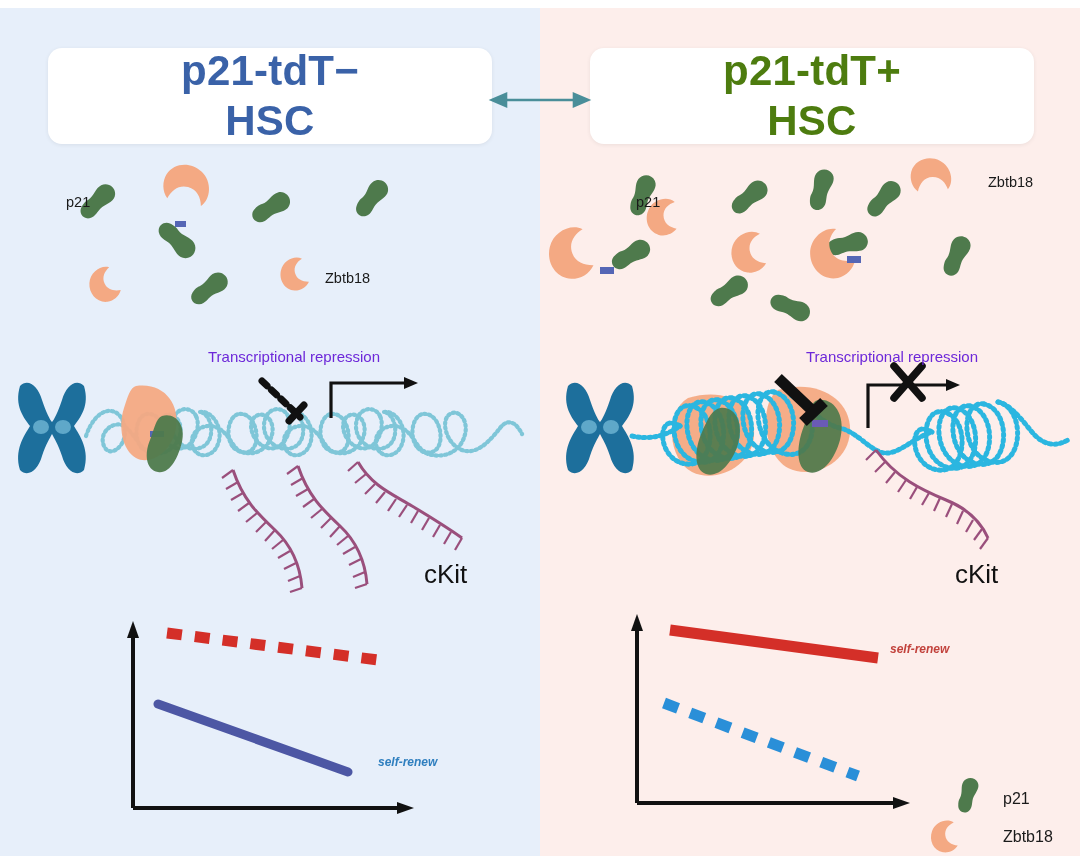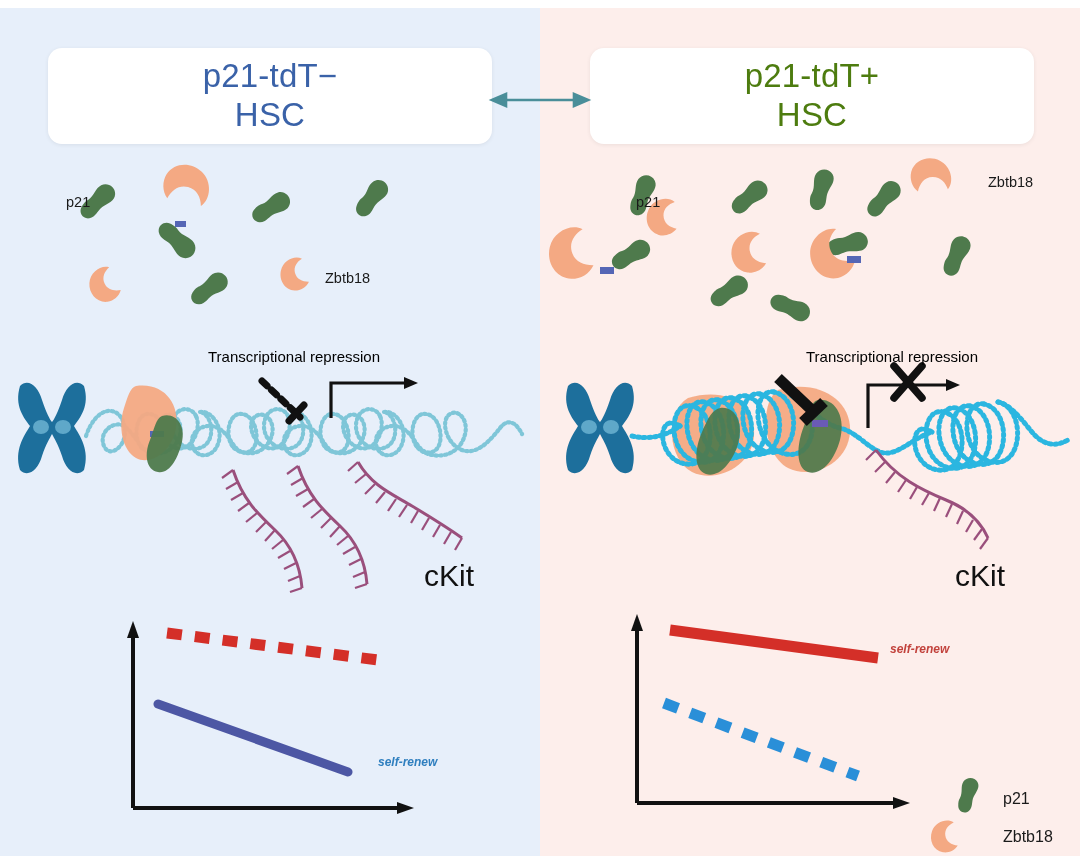--- a/index.html
+++ b/index.html
@@ -7,26 +7,26 @@
   body{font-family:"Liberation Sans","DejaVu Sans",sans-serif;}
   #root{position:relative;width:1080px;height:864px;overflow:hidden;background:#ffffff;}
   .panel{position:absolute;top:8px;height:848px;}
   #panel-left{left:0;width:540px;background:#e7effa;}
   #panel-right{left:540px;width:540px;background:#fdeeeb;}
   .title-card{position:absolute;top:40px;border-radius:14px;background:#ffffff;
               box-shadow:0 1px 4px rgba(0,0,0,0.07);display:flex;align-items:center;
               justify-content:center;text-align:center;line-height:1.18;}
   #title-card-left{left:48px;width:444px;height:96px;}
   #title-card-right{left:50px;width:444px;height:96px;}
-  .title-text{font-size:33px;font-weight:400;letter-spacing:.2px;}
+  .title-text{font-size:42px;font-weight:700;letter-spacing:.2px;}
   #title-left-text{color:#3a62a8;}
   #title-right-text{color:#4d7c0f;}
   .mol-label{position:absolute;font-size:14.5px;color:#1a1a1a;white-space:nowrap;}
-  .sec-label{position:absolute;font-size:15px;color:#000000;white-space:nowrap;}
-  .gene-label{position:absolute;font-size:30px;color:#111;font-weight:400;white-space:nowrap;}
+  .sec-label{position:absolute;font-size:15px;color:#6d28d9;white-space:nowrap;}
+  .gene-label{position:absolute;font-size:26px;color:#111;font-weight:400;white-space:nowrap;}
   .renew-label{position:absolute;font-size:12px;font-weight:bold;white-space:nowrap;font-style:italic;}
   #renew-left{color:#2f7fbf;}
   #renew-right{color:#c2423c;}
   .legend-label{position:absolute;font-size:16px;color:#1a1a1a;white-space:nowrap;}
   svg{position:absolute;left:0;top:0;overflow:visible;}
 </style>
 </head>
 <body>
 
 <div id="root">

